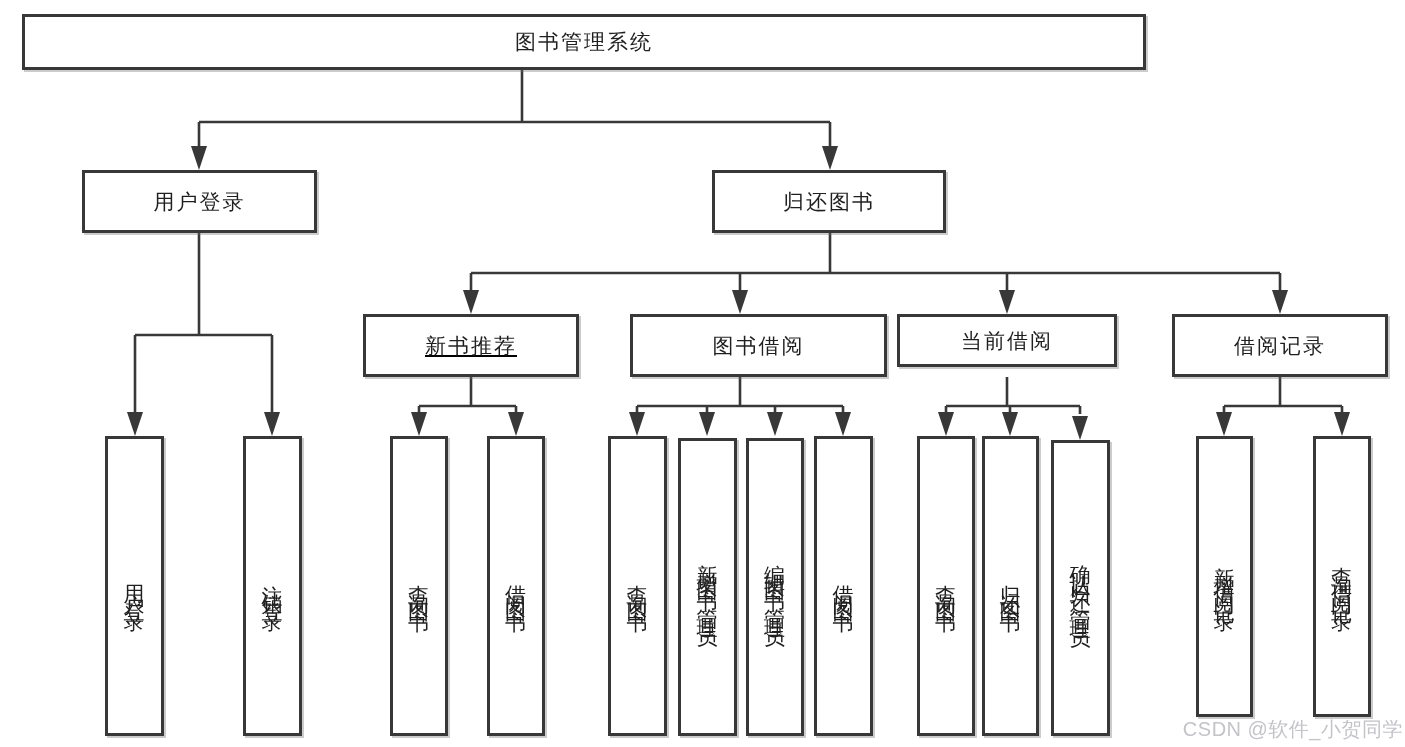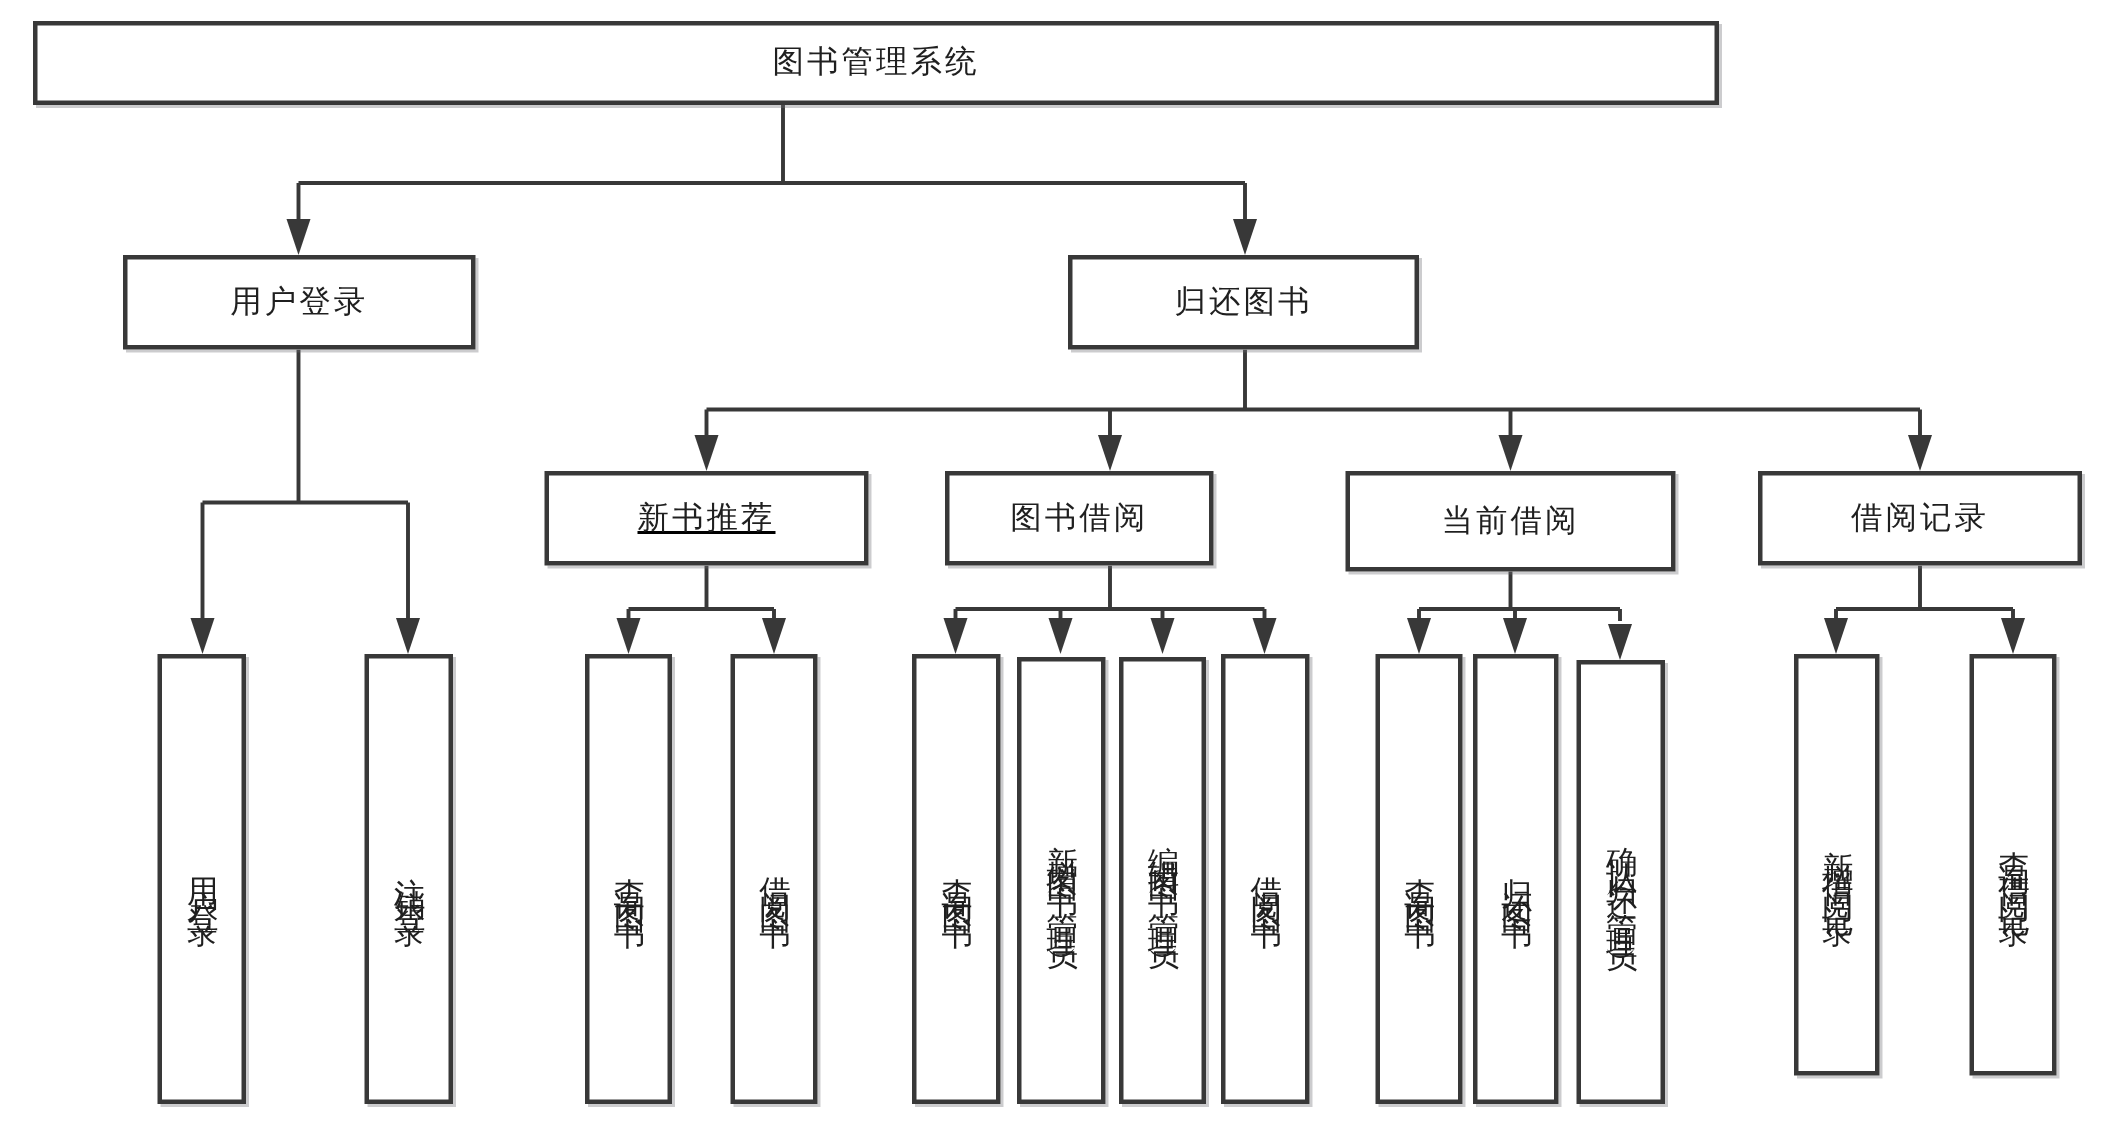--- a/index.html
+++ b/index.html
@@ -98,24 +98,24 @@
   <div class="node" style="left:82px; top:170px; width:235px; height:63px;">
     <span class="lbl">用户登录</span>
   </div>
   <div class="node" style="left:712px; top:170px; width:234px; height:63px;">
     <span class="lbl">归还图书</span>
   </div>
 
   <div class="node" style="left:363px; top:314px; width:216px; height:63px;text-decoration:underline;">
     <span class="lbl">新书推荐</span>
   </div>
-  <div class="node" style="left:630px; top:314px; width:179px; height:63px;">
+  <div class="node" style="left:630px; top:314px; width:257px; height:63px;">
     <span class="lbl">图书借阅</span>
   </div>
-  <div class="node" style="left:897px; top:314px; width:220px; height:67px;">
+  <div class="node" style="left:897px; top:314px; width:220px; height:53px;">
     <span class="lbl">当前借阅</span>
   </div>
   <div class="node" style="left:1172px; top:314px; width:216px; height:63px;">
     <span class="lbl">借阅记录</span>
   </div>
 
   <div class="node v" style="left:105px; top:436px; width:59px; height:300px;">
     <span class="lbl">用户登录</span>
   </div>
   <div class="node v" style="left:243px; top:436px; width:59px; height:300px;">
@@ -152,14 +152,15 @@
     <span class="lbl">确认归还（管理员）</span>
   </div>
 
   <div class="node v" style="left:1196px; top:436px; width:57px; height:281px;">
     <span class="lbl">新增借阅记录</span>
   </div>
   <div class="node v" style="left:1313px; top:436px; width:58px; height:281px;">
     <span class="lbl">查询借阅记录</span>
   </div>
 
+  <div id="watermark">CSDN @软件_小贺同学</div>
 
 </div>
 
 </body></html>

